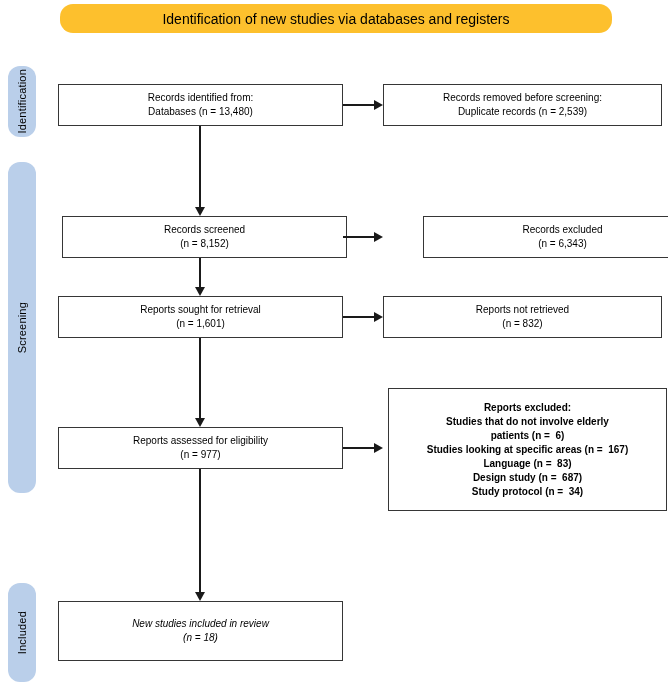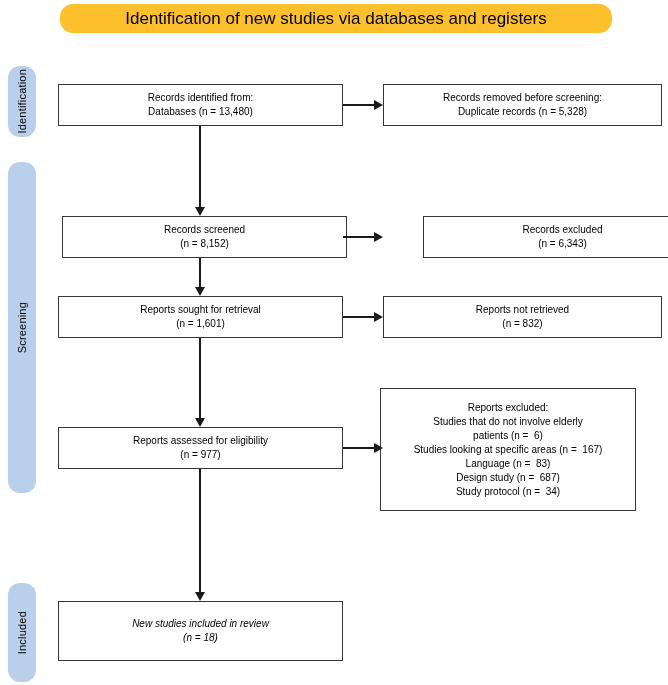--- a/index.html
+++ b/index.html
@@ -16,21 +16,21 @@
     background: #ffffff;
     font-family: "Liberation Sans", "DejaVu Sans", sans-serif;
     color: #000;
   }
   .banner {
     position: absolute;
     left: 60px; top: 4px; width: 552px; height: 29px;
     background: var(--banner_bg);
     border-radius: 13px;
     display: flex; align-items: center; justify-content: center;
-    font-size: 17px;
+    font-size: 14px;
     color: #000;
   }
   .side-label {
     position: absolute;
     left: 8px; width: 28px;
     background: var(--side_label_bg);
     border-radius: 12px;
     display: flex; align-items: center; justify-content: center;
   }
   .side-label span {
@@ -95,35 +95,35 @@
     <span>Screening</span>
   </div>
 
   <div class="side-label" style="top:583px; height:99px;">
     <span>Included</span>
   </div>
 
   <div class="box" style="left:58px; top:84px; width:285px; height:42px;">Records identified from:
 Databases (n = 13,480)</div>
   <div class="box" style="left:383px; top:84px; width:279px; height:42px;">Records removed before screening:
-Duplicate records (n = 5,328)</div>
+Duplicate records (n = 2,539)</div>
 
   <div class="box" style="left:62px; top:216px; width:285px; height:42px;">Records screened
 (n = 8,152)</div>
   <div class="box" style="left:383px; top:216px; width:279px; height:42px;margin-left:40px;">Records excluded
 (n = 6,343)</div>
 
   <div class="box" style="left:58px; top:296px; width:285px; height:42px;">Reports sought for retrieval
 (n = 1,601)</div>
   <div class="box" style="left:383px; top:296px; width:279px; height:42px;">Reports not retrieved
 (n = 832)</div>
 
   <div class="box" style="left:58px; top:427px; width:285px; height:42px;">Reports assessed for eligibility
 (n = 977)</div>
-  <div class="box" style="left:380px; top:388px; width:256px; height:123px;">Reports excluded:
+  <div class="box" style="left:388px; top:388px; width:279px; height:123px;font-weight:bold;">Reports excluded:
 Studies that do not involve elderly
 patients (n =  6)
 Studies looking at specific areas (n =  167)
 Language (n =  83)
 Design study (n =  687)
 Study protocol (n =  34)</div>
 
   <div class="box" style="left:58px; top:601px; width:285px; height:60px;font-style:italic;">New studies included in review
 (n = 18)</div>
 

